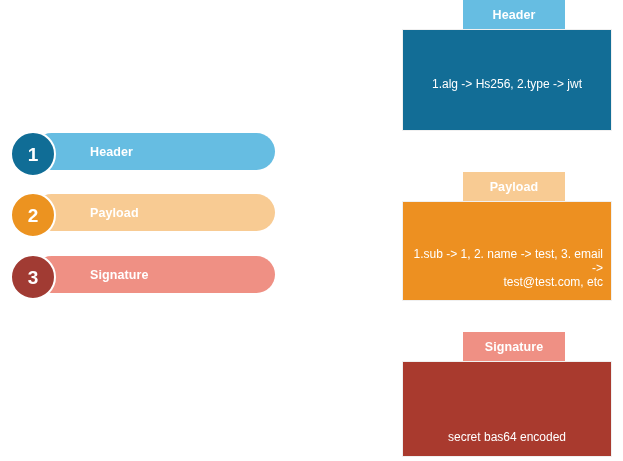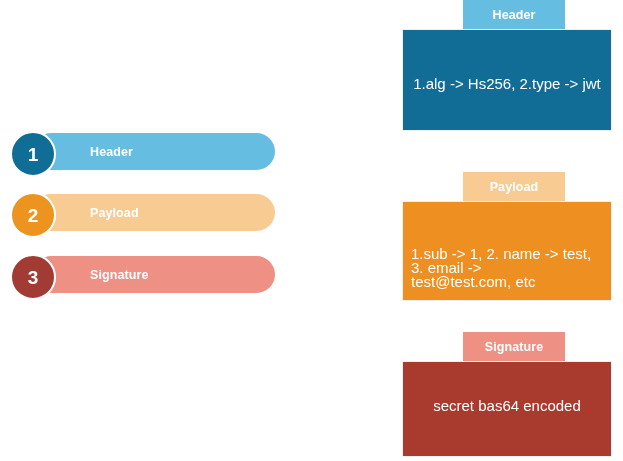--- a/index.html
+++ b/index.html
@@ -104,39 +104,39 @@
     top: 29px;
     width: 210px;
     box-sizing: border-box;
     border: 1px solid #f0f0f0;
     display: flex;
     align-items: flex-start;
     justify-content: center;
   }
   .panel-body-text {
     color: #ffffff;
-    font-size: 15px;
+    font-size: 12px;
     font-weight: normal;
-    text-align: left;
+    text-align: right;
     line-height: 14px;
     padding: 0 8px;
     white-space: pre-line;
   }
 
   #panel-header  { top: 0px; }
   #panel-header  .panel-body { height: 102px; }
   #panel-header  .panel-body-text { padding-top: 47px; }
 
   #panel-payload { top: 172px; }
   #panel-payload .panel-body { height: 100px; }
   #panel-payload .panel-body-text { padding-top: 45px; }
 
   #panel-signature { top: 332px; }
   #panel-signature .panel-body { height: 96px; }
-  #panel-signature .panel-body-text { padding-top: 37px; }
+  #panel-signature .panel-body-text { padding-top: 68px; }
 </style>
 </head>
 <body>
 
 <div id="canvas">
 
   <div class="pill-row" id="row-1">
     <div class="pill-bar" style="background-color: rgb(102, 189, 226);">
       <span class="pill-label">Header</span>
     </div>

